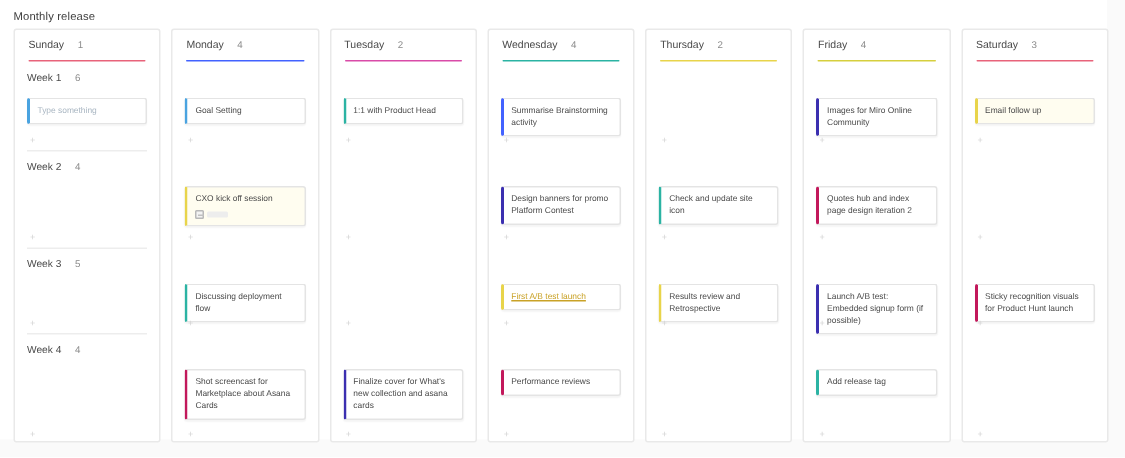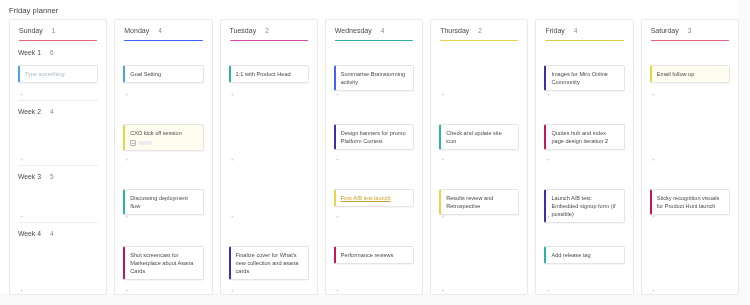--- a/index.html
+++ b/index.html
@@ -180,21 +180,21 @@
   .p4 { top: 246px; }
 </style>
 </head>
 <body>
 
 <div id="board">
 
   <div id="canvas-tint-right"></div>
   <div id="canvas-tint-bottom"></div>
 
-  <div id="board-title">Friday planner</div>
+  <div id="board-title">Monthly release</div>
 
   <div id="grid">
       <div class="day-column">
         <div class="col-head">
           <span class="col-day">Sunday</span>
           <span class="col-count">1</span>
         </div>
         <div class="col-rule" style="background: rgb(232, 99, 122);"></div>
         <div class="col-body">
           <div class="week-label wk-l1">

